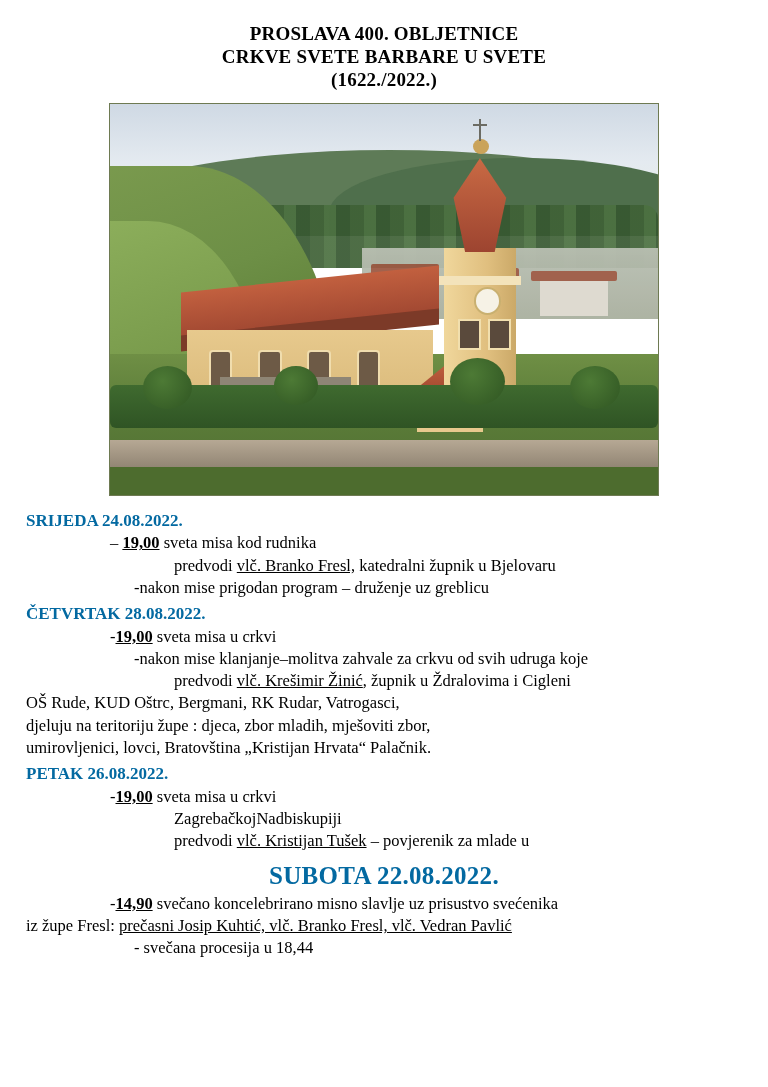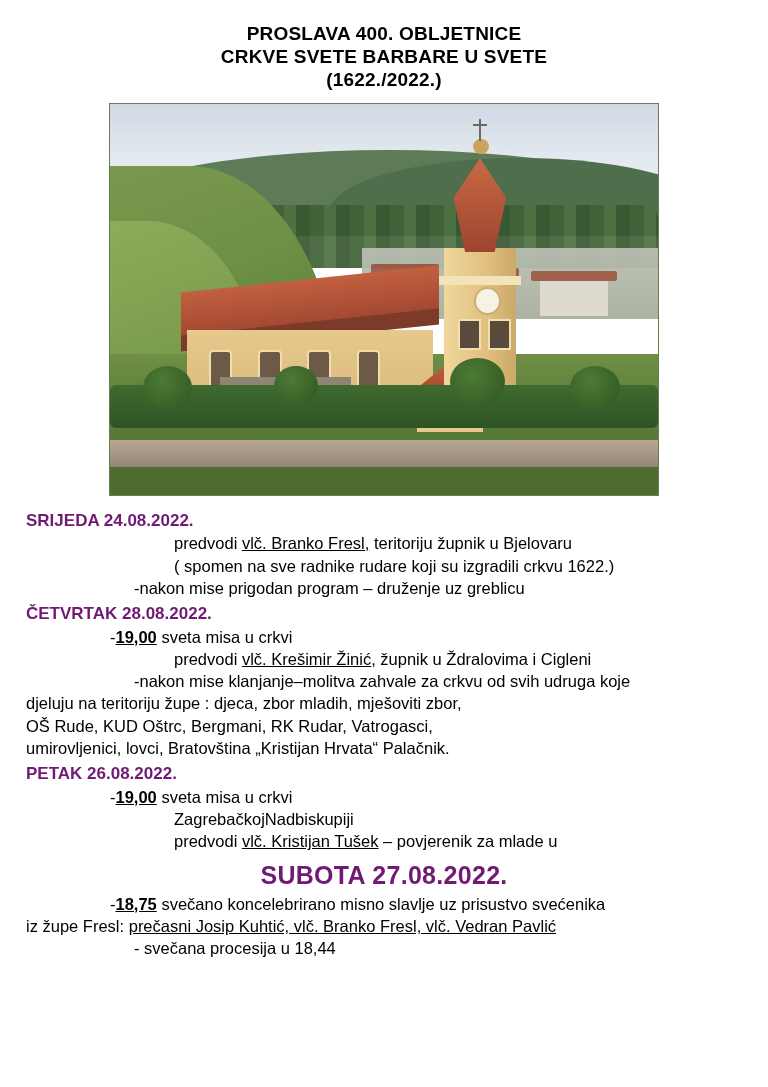--- a/index.html
+++ b/index.html
@@ -14,20 +14,21 @@
     color: #000000;
     position: relative;
     overflow: hidden;
   }
   .page {
     width: 768px;
     height: 1087px;
     box-sizing: border-box;
     padding: 16px 26px 10px 26px;
     position: relative;
+    font-family: Liberation Serif, serif;
   }
 
   
   .title-block {
     text-align: center;
     font-weight: bold;
     font-size: 19px;
     line-height: 1.22;
     letter-spacing: 0.2px;
     margin-top: 6px;
@@ -187,21 +188,21 @@
     border-radius: 50%;
   }
 
   
   .program {
     margin-top: 14px;
     font-size: 16.5px;
     line-height: 1.345;
   }
   .daytitle {
-    color: #701a75;
+    color: #0369a1;
     font-weight: bold;
     font-size: 17px;
     margin-top: 4px;
   }
   .daytitle.big {
     text-align: center;
     font-size: 25px;
     margin-top: 7px;
     letter-spacing: 0.3px;
   }
@@ -271,33 +272,33 @@
 
       <div class="bush" style="left:6%;bottom:22%;width:9%;height:11%;"></div>
       <div class="bush" style="left:30%;bottom:23%;width:8%;height:10%;"></div>
       <div class="bush" style="left:62%;bottom:23%;width:10%;height:12%;"></div>
       <div class="bush" style="left:84%;bottom:22%;width:9%;height:11%;"></div>
     </div>
   </div>
 
   <div class="program" id="program">
       <div class="daytitle">SRIJEDA 24.08.2022.</div>
-      <div class="ln i2"><span>predvodi </span><span class="u">vlč. Branko Fresl,</span><span> teritoriju župnik u Bjelovaru</span></div>
-      <div class="ln i2"><span>( spomen na sve radnike rudare koji su izgradili crkvu 1622.)</span></div>
+      <div class="ln i0"><span>– </span><span class="bu">19,00</span><span> sveta misa kod rudnika</span></div>
+      <div class="ln i2"><span>predvodi </span><span class="u">vlč. Branko Fresl,</span><span> katedralni župnik u Bjelovaru</span></div>
       <div class="ln i3"><span>-nakon mise prigodan program – druženje uz greblicu</span></div>
       <div class="daytitle">ČETVRTAK 28.08.2022.</div>
       <div class="ln i0"><span>-</span><span class="bu">19,00</span><span> sveta misa u crkvi</span></div>
+      <div class="ln i3"><span>-nakon mise klanjanje–molitva zahvale za crkvu od svih udruga koje</span></div>
       <div class="ln i2"><span>predvodi </span><span class="u">vlč. Krešimir Žinić</span><span>, župnik u Ždralovima i Cigleni</span></div>
-      <div class="ln i3"><span>-nakon mise klanjanje–molitva zahvale za crkvu od svih udruga koje</span></div>
+      <div class="ln flat"><span>OŠ Rude, KUD Oštrc, Bergmani, RK Rudar, Vatrogasci,</span></div>
       <div class="ln flat"><span>djeluju na teritoriju župe : djeca, zbor mladih, mješoviti zbor,</span></div>
-      <div class="ln flat"><span>OŠ Rude, KUD Oštrc, Bergmani, RK Rudar, Vatrogasci,</span></div>
       <div class="ln flat"><span>umirovljenici, lovci, Bratovština „Kristijan Hrvata“ Palačnik.</span></div>
       <div class="daytitle">PETAK 26.08.2022.</div>
       <div class="ln i0"><span>-</span><span class="bu">19,00</span><span> sveta misa u crkvi</span></div>
       <div class="ln i2"><span>ZagrebačkojNadbiskupiji</span></div>
       <div class="ln i2"><span>predvodi </span><span class="u">vlč. Kristijan Tušek</span><span> – povjerenik za mlade u</span></div>
-      <div class="daytitle big">SUBOTA 27.08.2022.</div>
-      <div class="ln i0"><span>-</span><span class="bu">18,75</span><span> svečano koncelebrirano misno slavlje uz prisustvo svećenika</span></div>
+      <div class="daytitle big">SUBOTA 22.08.2022.</div>
+      <div class="ln i0"><span>-</span><span class="bu">14,90</span><span> svečano koncelebrirano misno slavlje uz prisustvo svećenika</span></div>
       <div class="ln flat"><span>iz župe Fresl: </span><span class="u">prečasni Josip Kuhtić, vlč. Branko Fresl, vlč. Vedran Pavlić</span></div>
       <div class="ln i3"><span>- svečana procesija u 18,44</span></div>
     </div>
 
 </div>
 
 </body></html>

